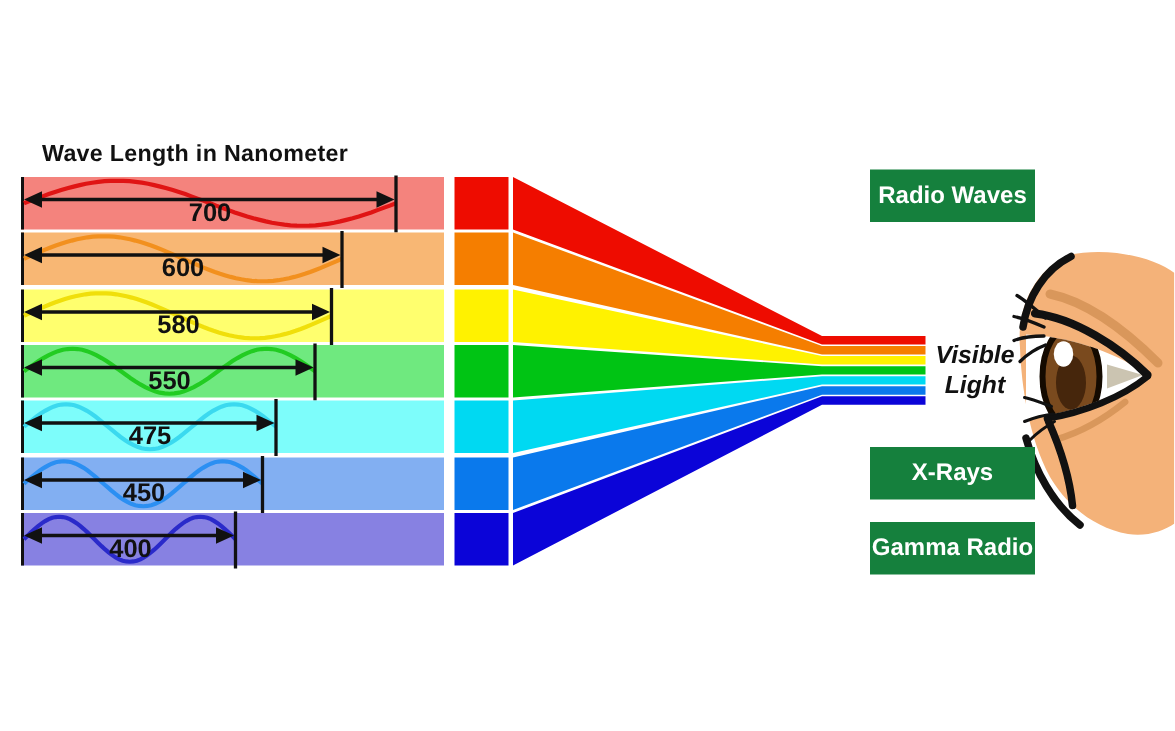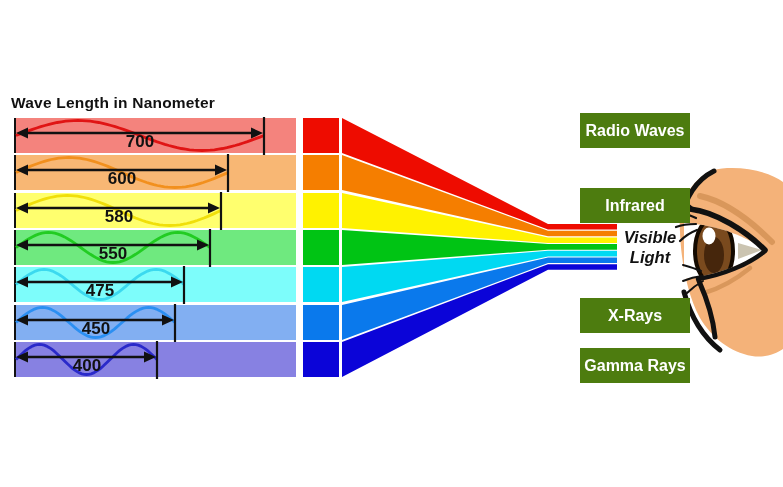--- a/index.html
+++ b/index.html
@@ -2,25 +2,25 @@
 <html><head>
 <meta charset="utf-8">
 <style>
   html,body{margin:0;padding:0;background:#fff;}
   .stage{
     position:relative;width:783px;height:487px;background:#fff;overflow:hidden;
     font-family:"Liberation Sans",sans-serif;
   }
   .stage svg{position:absolute;left:0;top:0;}
   .title{
-    position:absolute;left:11px;top:94px;font-size:15.5px;font-weight:bold;color:#111;
+    position:absolute;left:28px;top:94px;font-size:15.5px;font-weight:bold;color:#111;
     letter-spacing:.2px;white-space:nowrap;
   }
   .embox{
-    position:absolute;left:580px;width:110px;height:35px;background:#4d7c0f;color:#fff;
+    position:absolute;left:580px;width:110px;height:35px;background:#15803d;color:#fff;
     display:flex;align-items:center;justify-content:center;
     font-size:16px;font-weight:bold;white-space:nowrap;
   }
   .b0{top:113px}.b1{top:150px}.b2{top:188px}.b3{top:273px}.b4{top:298px}.b5{top:348px}
   .vislight{
     position:absolute;left:614px;top:227px;width:72px;text-align:center;
     font-size:16.5px;font-weight:bold;color:#111;line-height:20px;font-style:italic;
   }
   .wl{font:bold 17px "Liberation Sans",sans-serif;fill:#111;}
 </style>
@@ -138,27 +138,24 @@
         <path d="M703,281 C696,285 691,289 687,293"></path>
       </g>
     </g>
   </svg>
 
   <div class="title">Wave Length in Nanometer</div>
 
   <div class="embox b0">
     <span>Radio Waves</span>
   </div>
-  <div class="embox b2">
-    <span>Infrared</span>
-  </div>
   <div class="embox b4">
     <span>X-Rays</span>
   </div>
   <div class="embox b5">
-    <span>Gamma Rays</span>
+    <span>Gamma Radio</span>
   </div>
 
   <div class="vislight">
     <div>Visible</div>
     <div>Light</div>
   </div>
 </div>
 
 </body></html>

